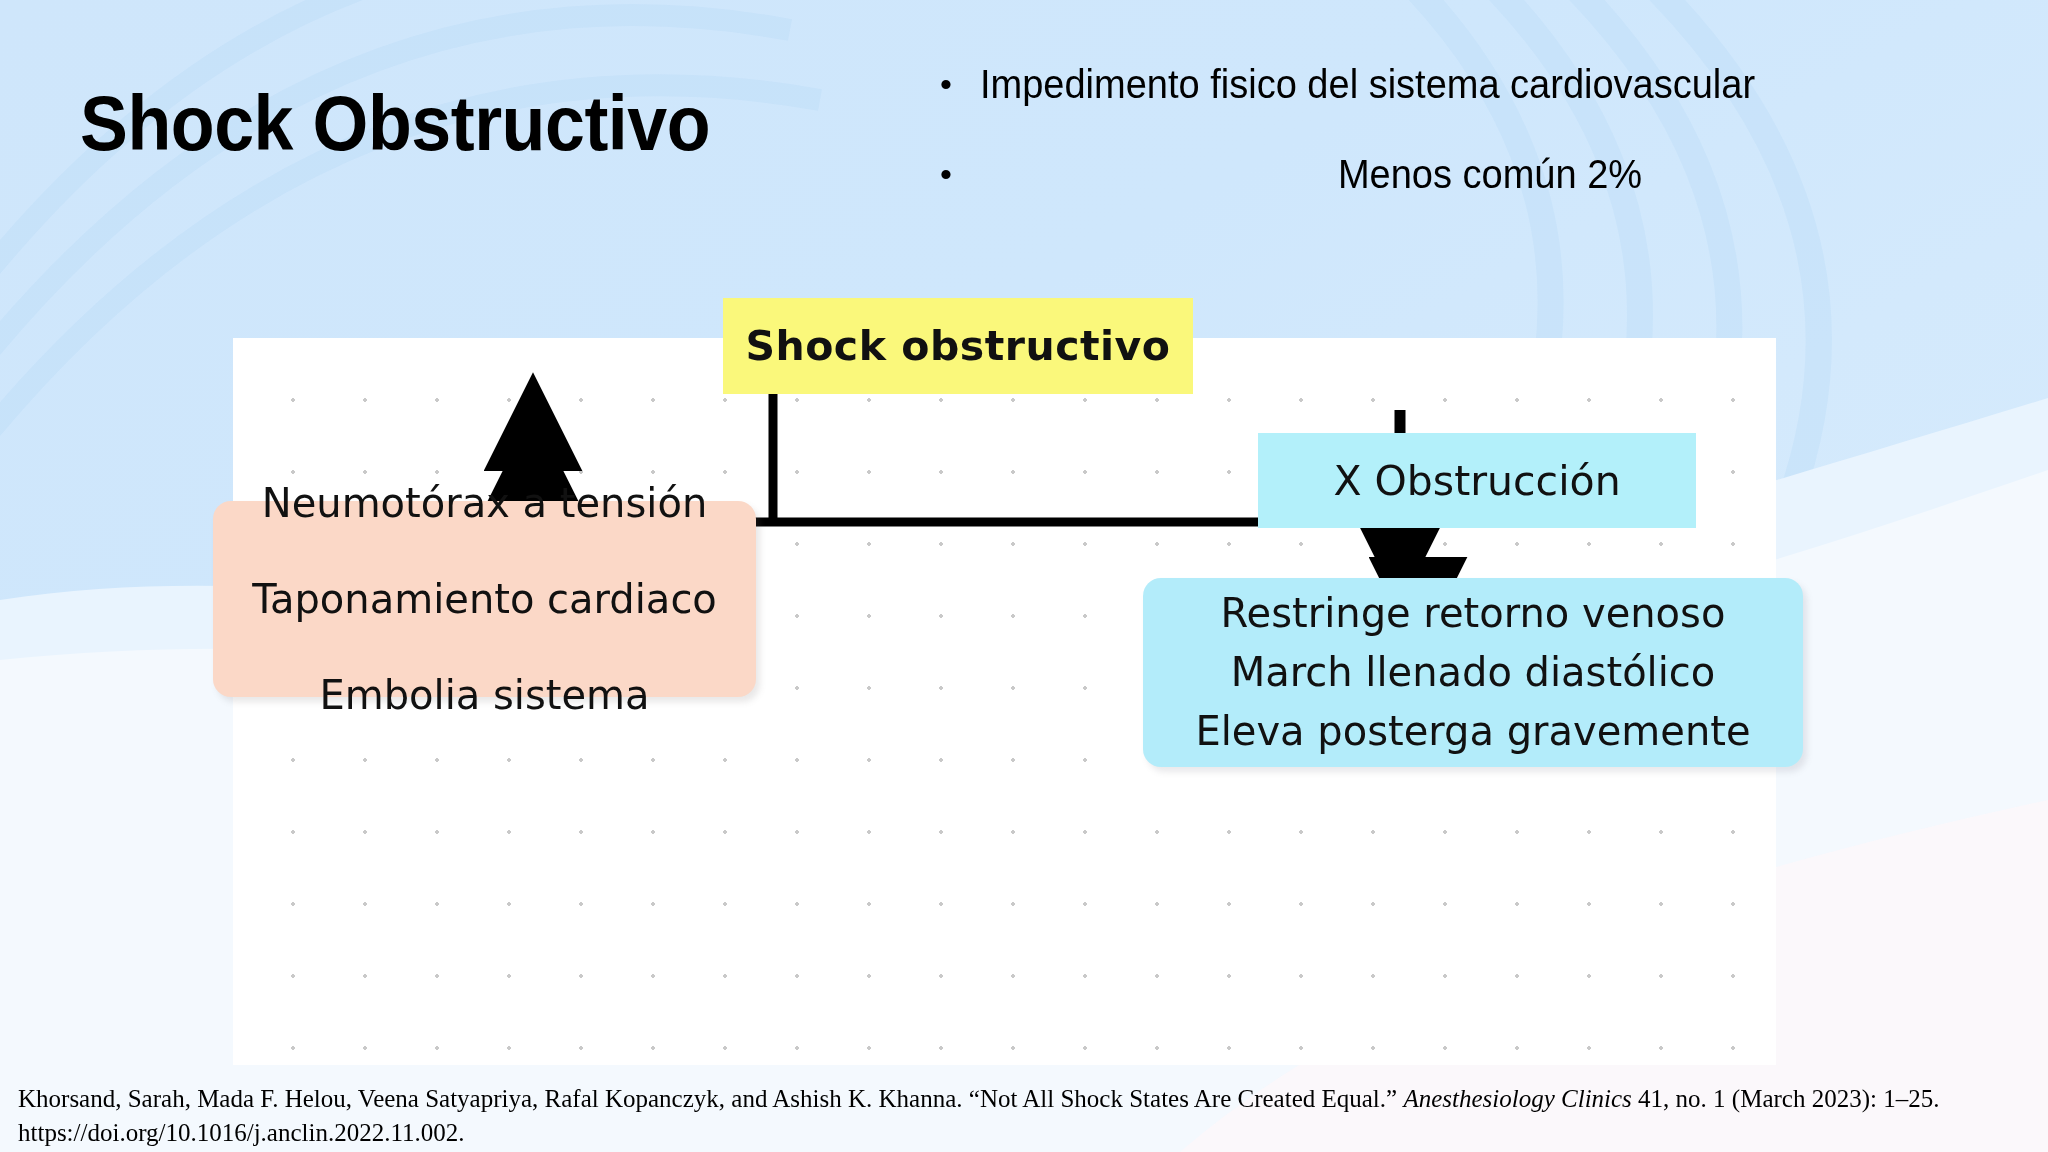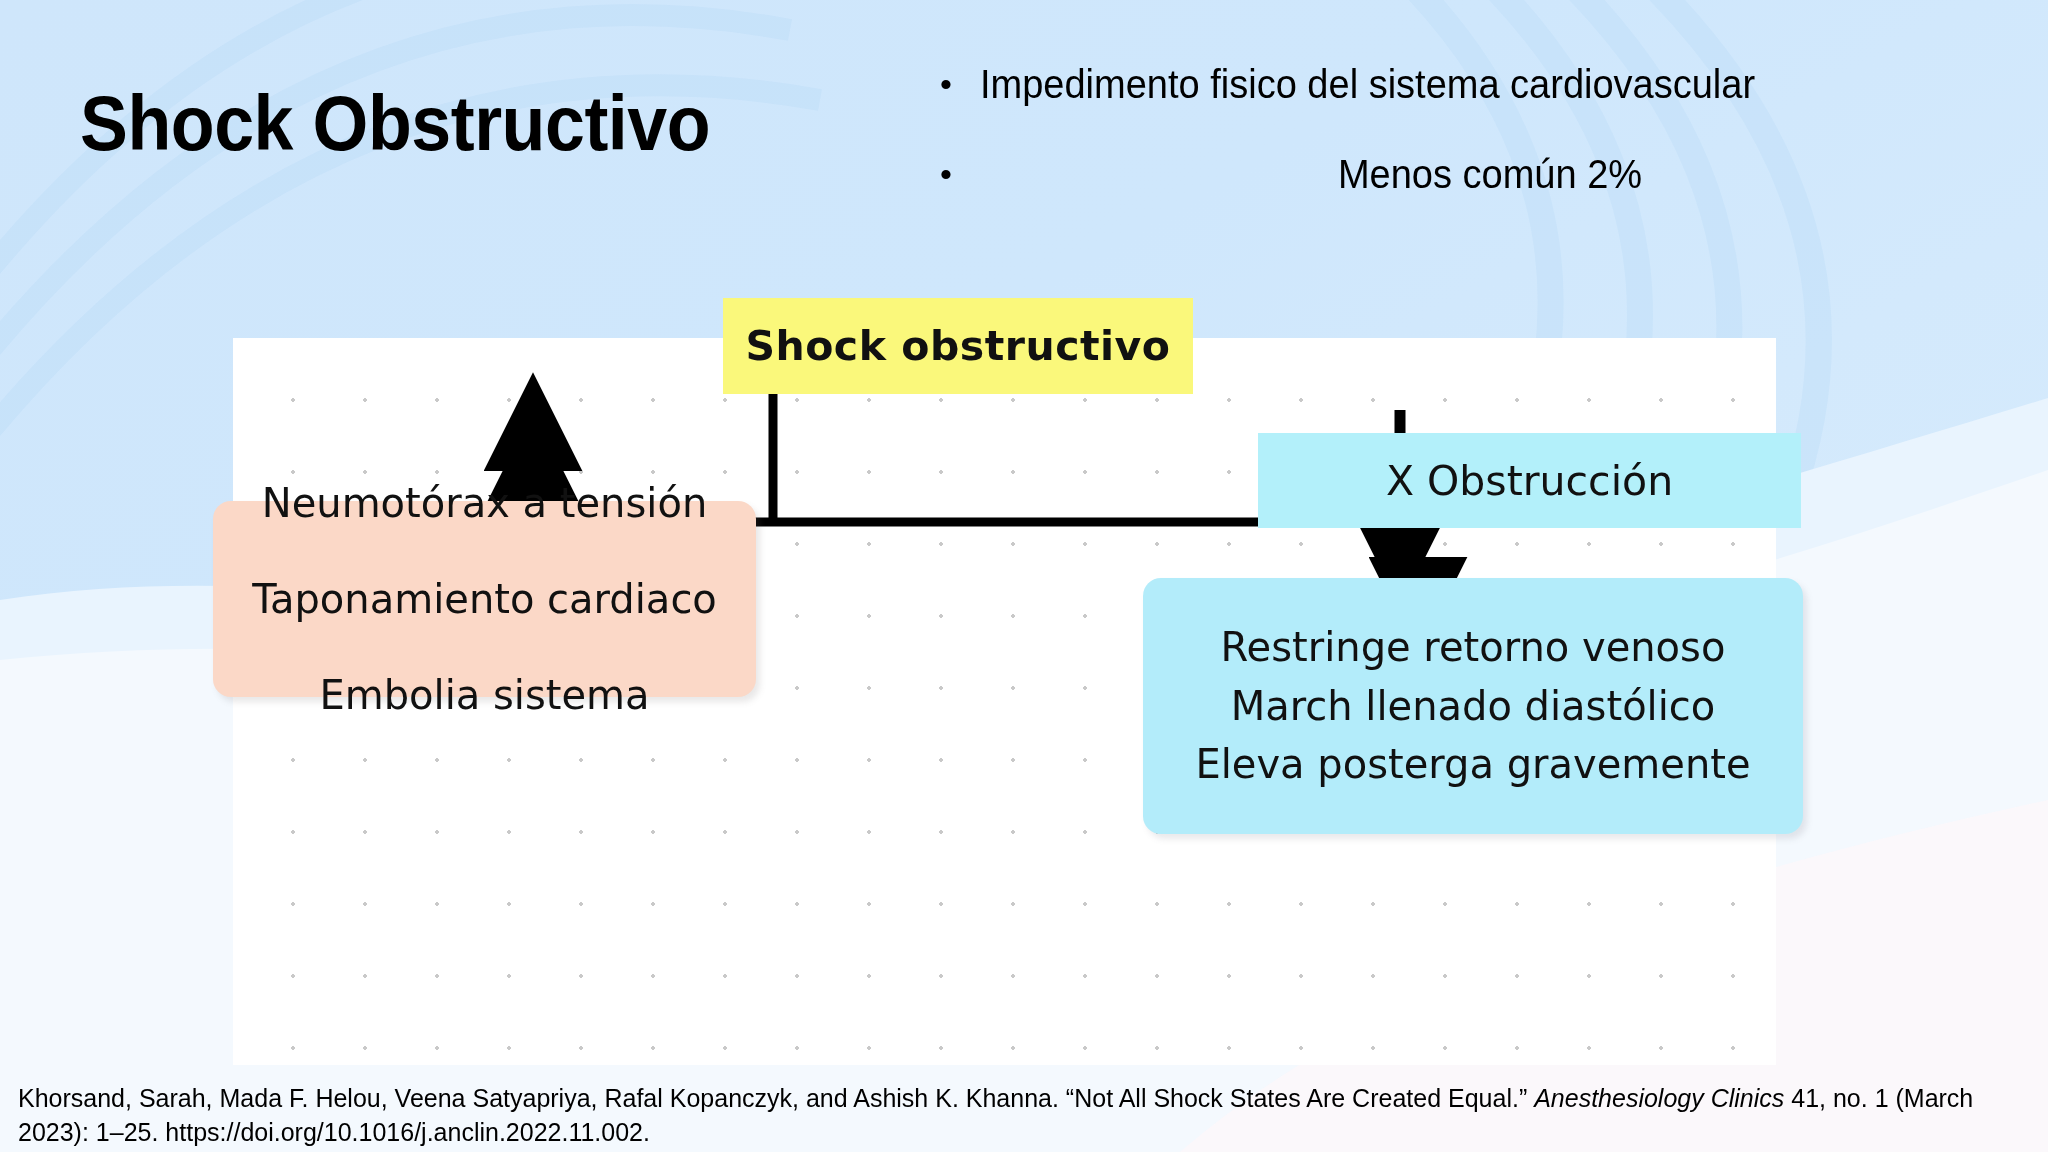--- a/index.html
+++ b/index.html
@@ -126,30 +126,30 @@
     background: #FBD8C7;
     border-radius: 18px;
     box-shadow: 4px 5px 6px rgba(120,110,110,0.16);
     font-size: 40px;
     line-height: 1.45;
     gap: 38px;
   }
   .node-obst {
     left: 1025px;
     top: 95px;
-    width: 543px;
+    width: 438px;
     height: 95px;
     background: #B3F0FA;
     font-size: 41px;
   }
   .node-cyan {
     left: 910px;
     top: 240px;
     width: 660px;
-    height: 256px;
+    height: 189px;
     background: #B3ECFA;
     border-radius: 18px;
     box-shadow: 4px 5px 6px rgba(120,120,130,0.16);
     font-size: 40px;
     line-height: 1.47;
     justify-content: center;
   }
 
   .connectors {
     position: absolute;
@@ -159,21 +159,21 @@
     height: 727px;
     pointer-events: none;
   }
 
   
   .citation {
     position: absolute;
     left: 18px;
     top: 1082px;
     width: 2010px;
-    font-family: Liberation Sans, sans-serif;
+    font-family: Liberation Serif, serif;
     font-size: 25px;
     line-height: 1.34;
     color: #000000;
   }
   .citation .ital { font-style: italic; }
 </style>
 </head>
 <body>
 
 <div id="slide">

